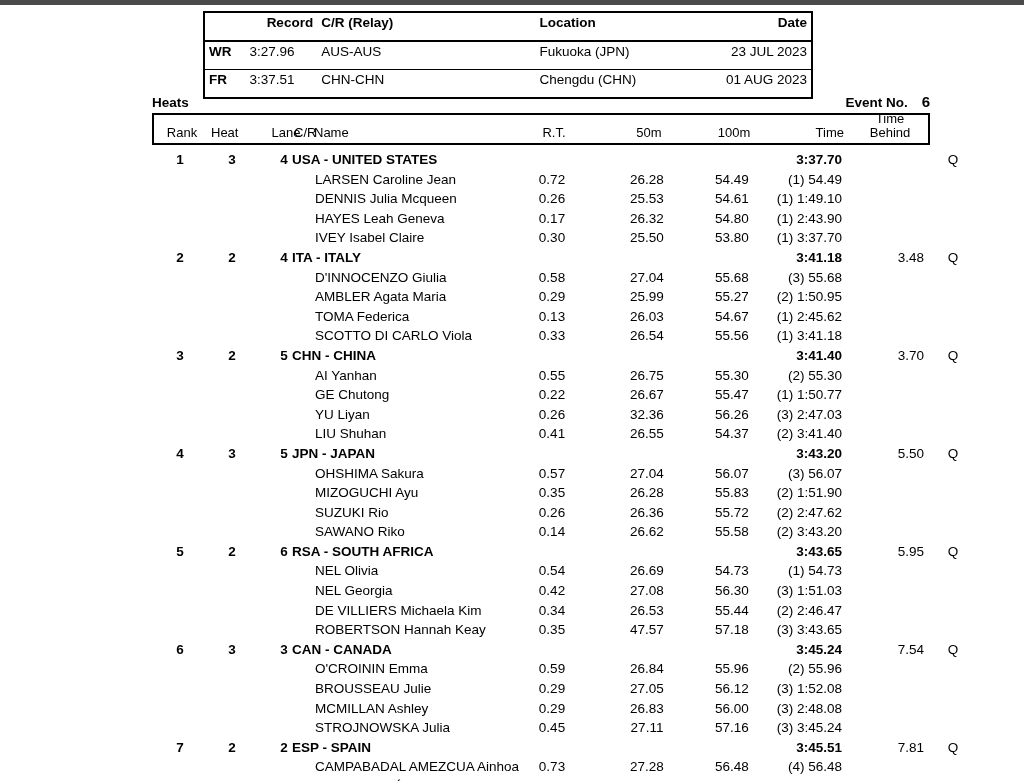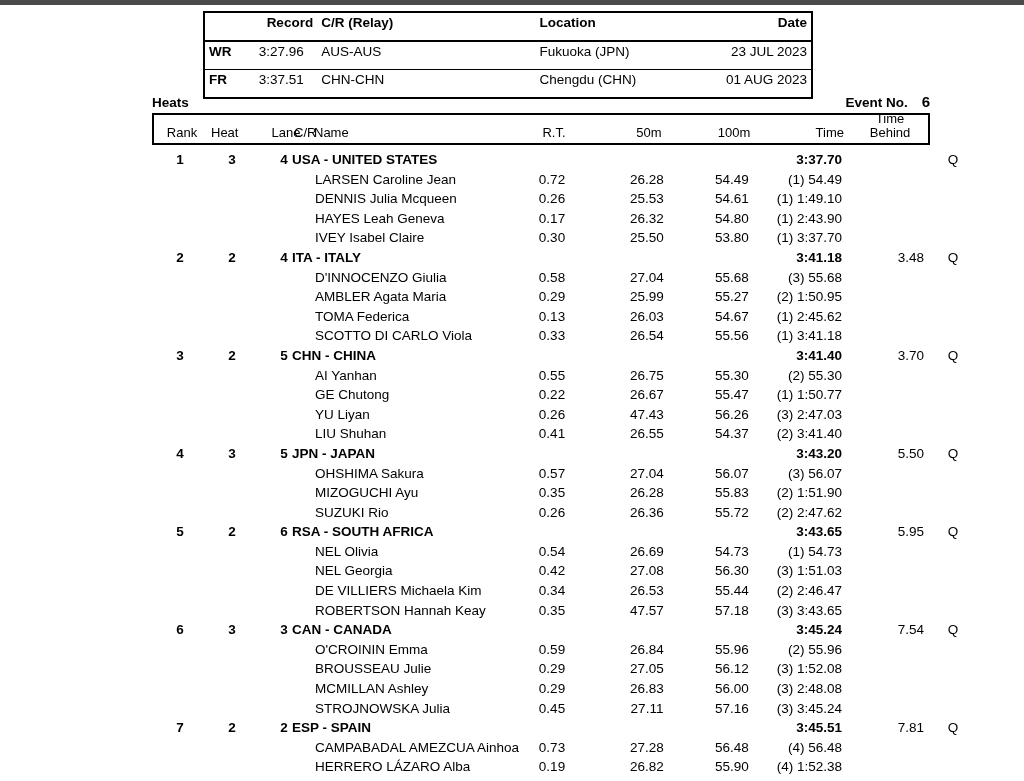--- a/index.html
+++ b/index.html
@@ -44,21 +44,21 @@
     white-space: nowrap;
   }
   table.record thead th {
     font-weight: bold;
     border-bottom: 2px solid #000;
   }
   table.record tbody tr + tr td {
     border-top: 1px solid #000;
   }
   .rec-code   { width: 34px;  text-align: left;  font-weight: bold; padding-left: 8px; }
-  .rec-time   { width: 66px;  text-align: center; }
+  .rec-time   { width: 66px;  text-align: left; }
   .rec-relay  { width: 230px; text-align: left;  padding-left: 10px; }
   .rec-loc    { width: 190px; text-align: left; }
   .rec-date   { text-align: right; padding-right: 8px; }
   th.rec-time { text-align: right; }
   th.rec-relay{ text-align: left; padding-left: 10px;}
 
   
   .heats-wrap {
     position: absolute;
     left: 152px;
@@ -294,21 +294,21 @@
       <div class="row">
         <span class="c-name">GE Chutong</span>
         <span class="c-rt">0.22</span>
         <span class="c-50">26.67</span>
         <span class="c-100">55.47</span>
         <span class="c-time">(1) 1:50.77</span>
       </div>
       <div class="row">
         <span class="c-name">YU Liyan</span>
         <span class="c-rt">0.26</span>
-        <span class="c-50">47.43</span>
+        <span class="c-50">32.36</span>
         <span class="c-100">56.26</span>
         <span class="c-time">(3) 2:47.03</span>
       </div>
       <div class="row">
         <span class="c-name">LIU Shuhan</span>
         <span class="c-rt">0.41</span>
         <span class="c-50">26.55</span>
         <span class="c-100">54.37</span>
         <span class="c-time">(2) 3:41.40</span>
       </div>
@@ -337,20 +337,27 @@
         <span class="c-100">55.83</span>
         <span class="c-time">(2) 1:51.90</span>
       </div>
       <div class="row">
         <span class="c-name">SUZUKI Rio</span>
         <span class="c-rt">0.26</span>
         <span class="c-50">26.36</span>
         <span class="c-100">55.72</span>
         <span class="c-time">(2) 2:47.62</span>
       </div>
+      <div class="row">
+        <span class="c-name">SAWANO Riko</span>
+        <span class="c-rt">0.14</span>
+        <span class="c-50">26.62</span>
+        <span class="c-100">55.58</span>
+        <span class="c-time">(2) 3:43.20</span>
+      </div>
     </div>
     <div class="team-block">
       <div class="row">
         <span class="c-rank">5</span>
         <span class="c-heat">2</span>
         <span class="c-lane">6</span>
         <span class="c-team">RSA - SOUTH AFRICA</span>
         <span class="c-time-b">3:43.65</span>
         <span class="c-behind">5.95</span>
         <span class="c-qual">Q</span>

